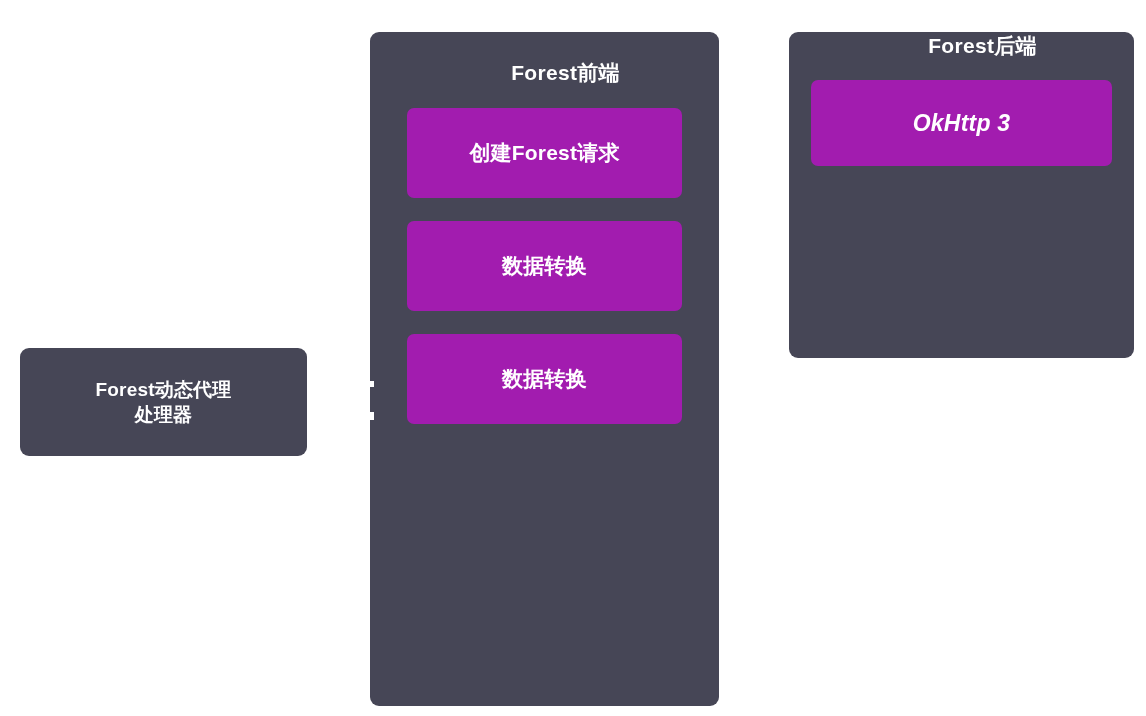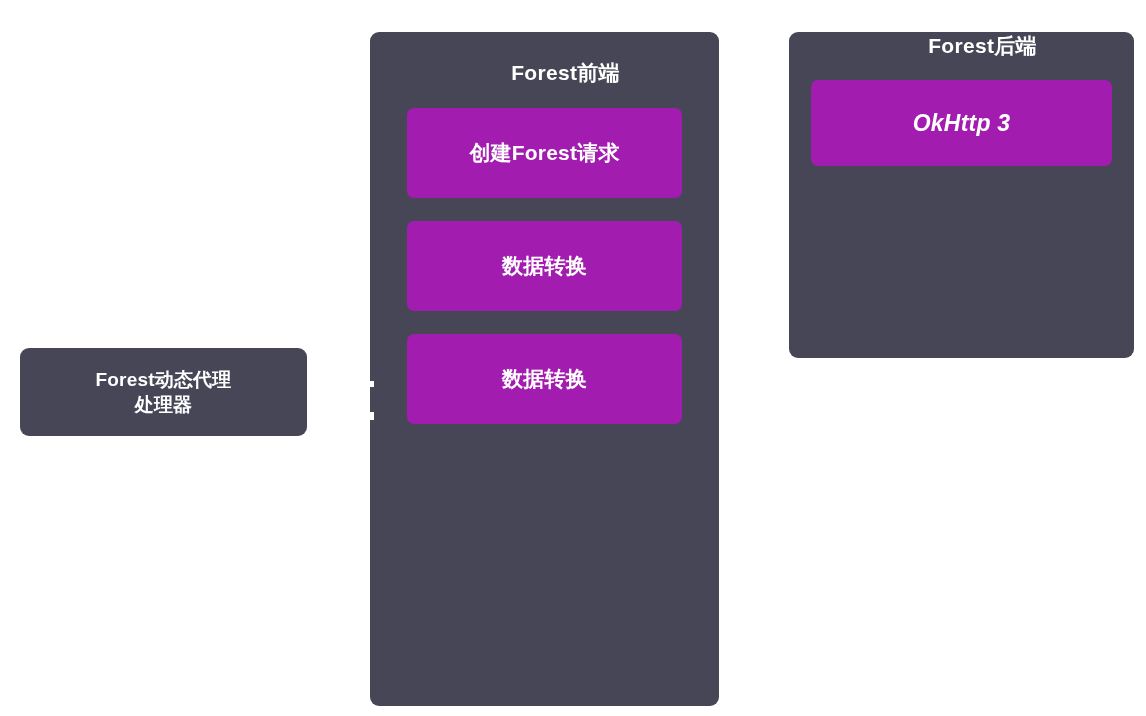--- a/index.html
+++ b/index.html
@@ -39,21 +39,21 @@
   .panel {
     background: #464656;
     border-radius: 9px;
   }
 
   
   .standalone {
     left: 20px;
     top: 348px;
     width: 287px;
-    height: 88px;
+    height: 108px;
     font-size: 19px;
     padding: 0 10px;
     white-space: pre-line;
   }
 
   
   .panel-front {
     left: 370px;
     top: 32px;
     width: 349px;

